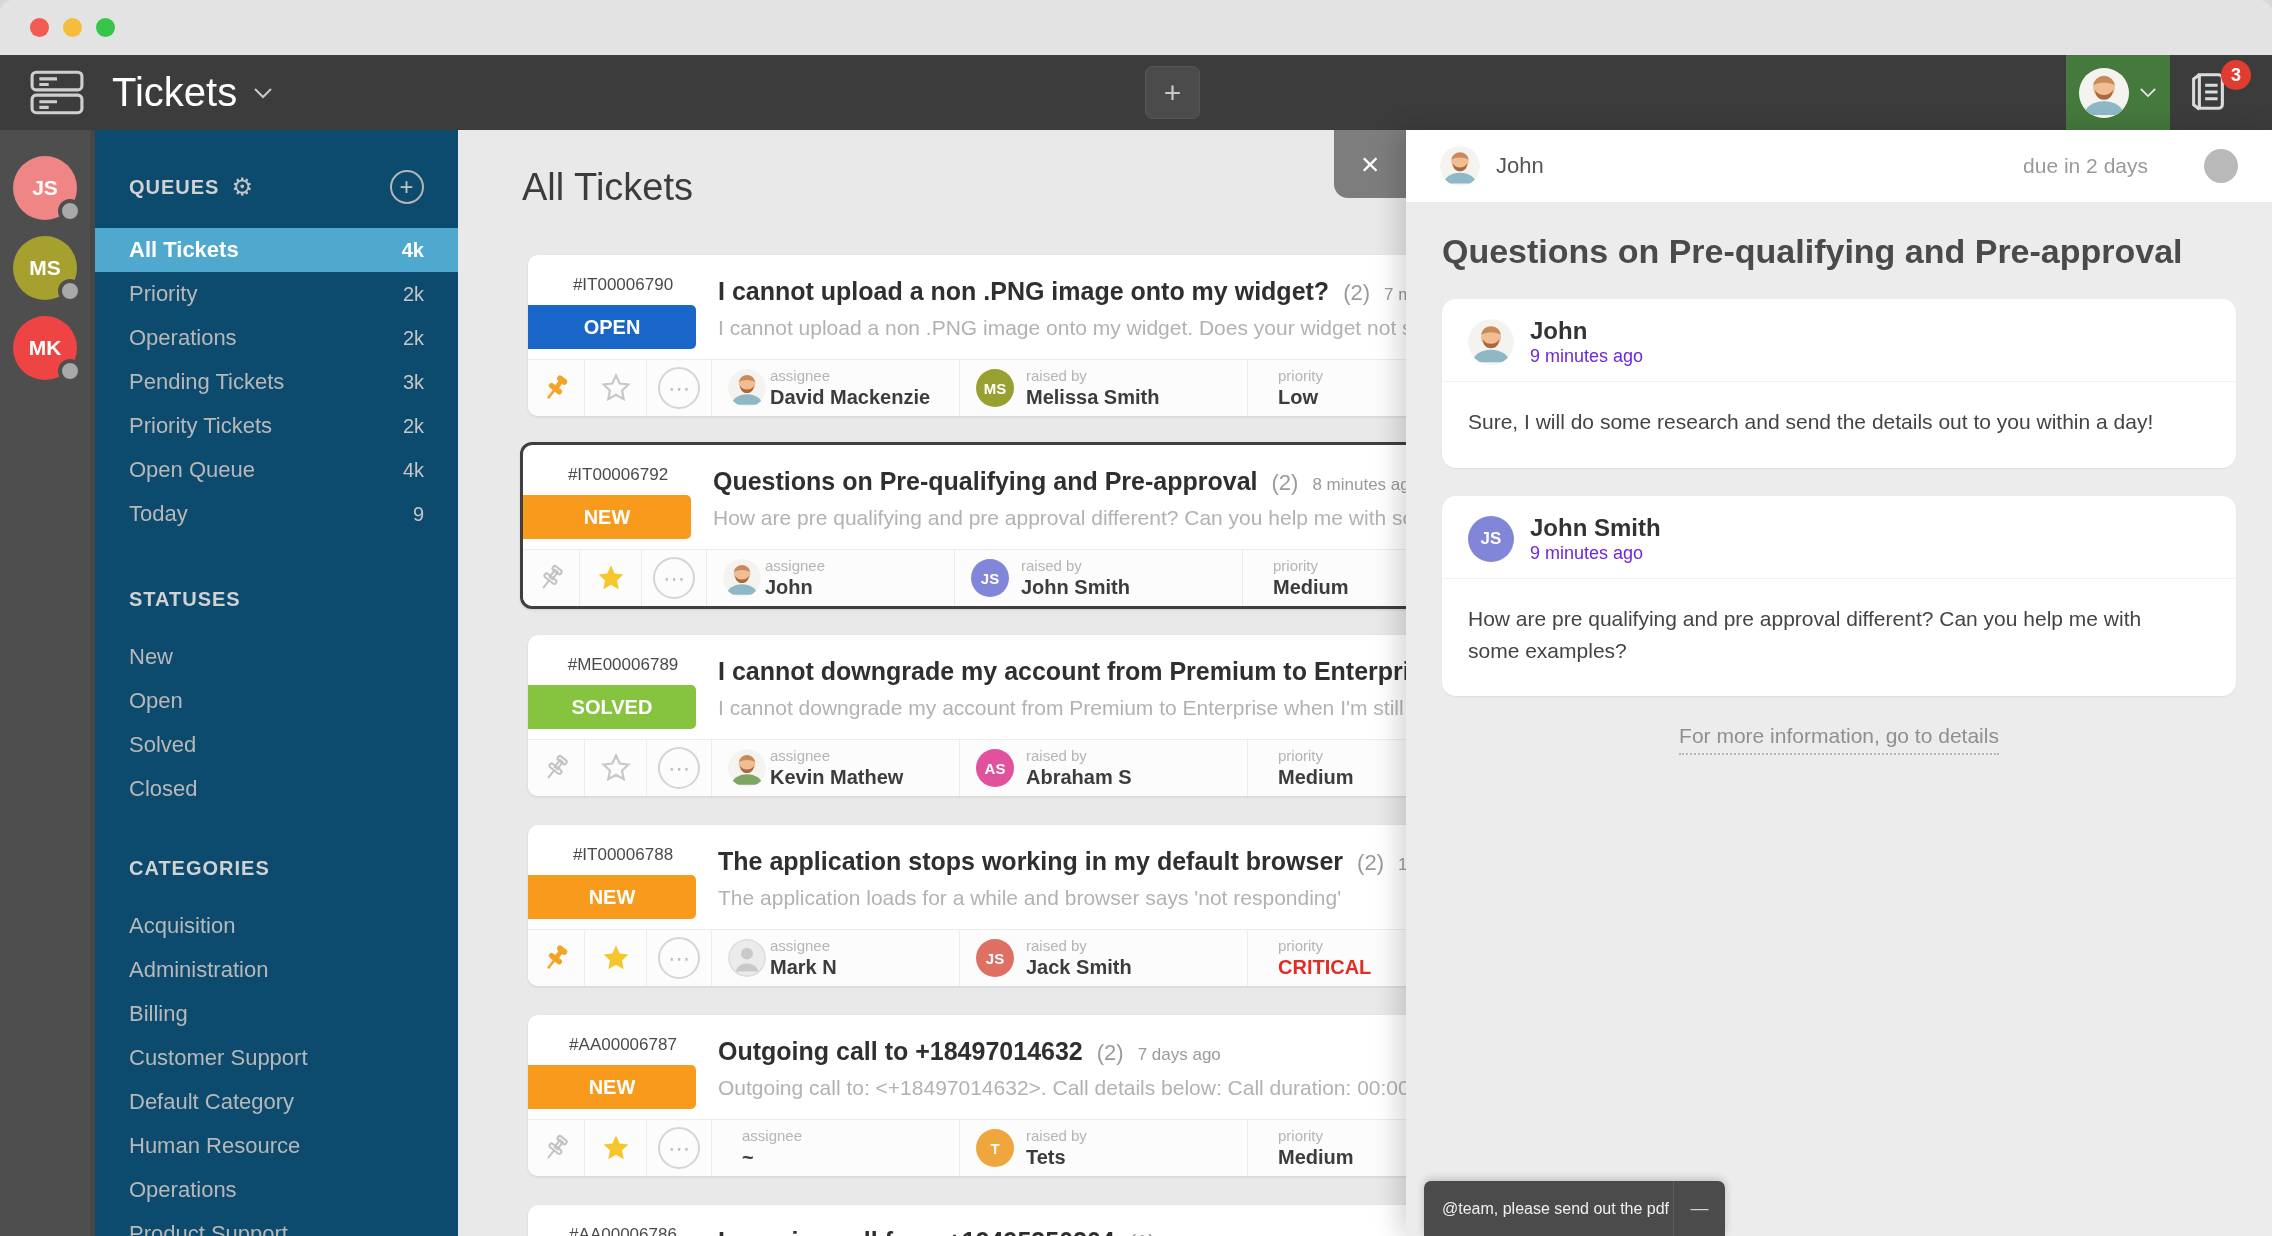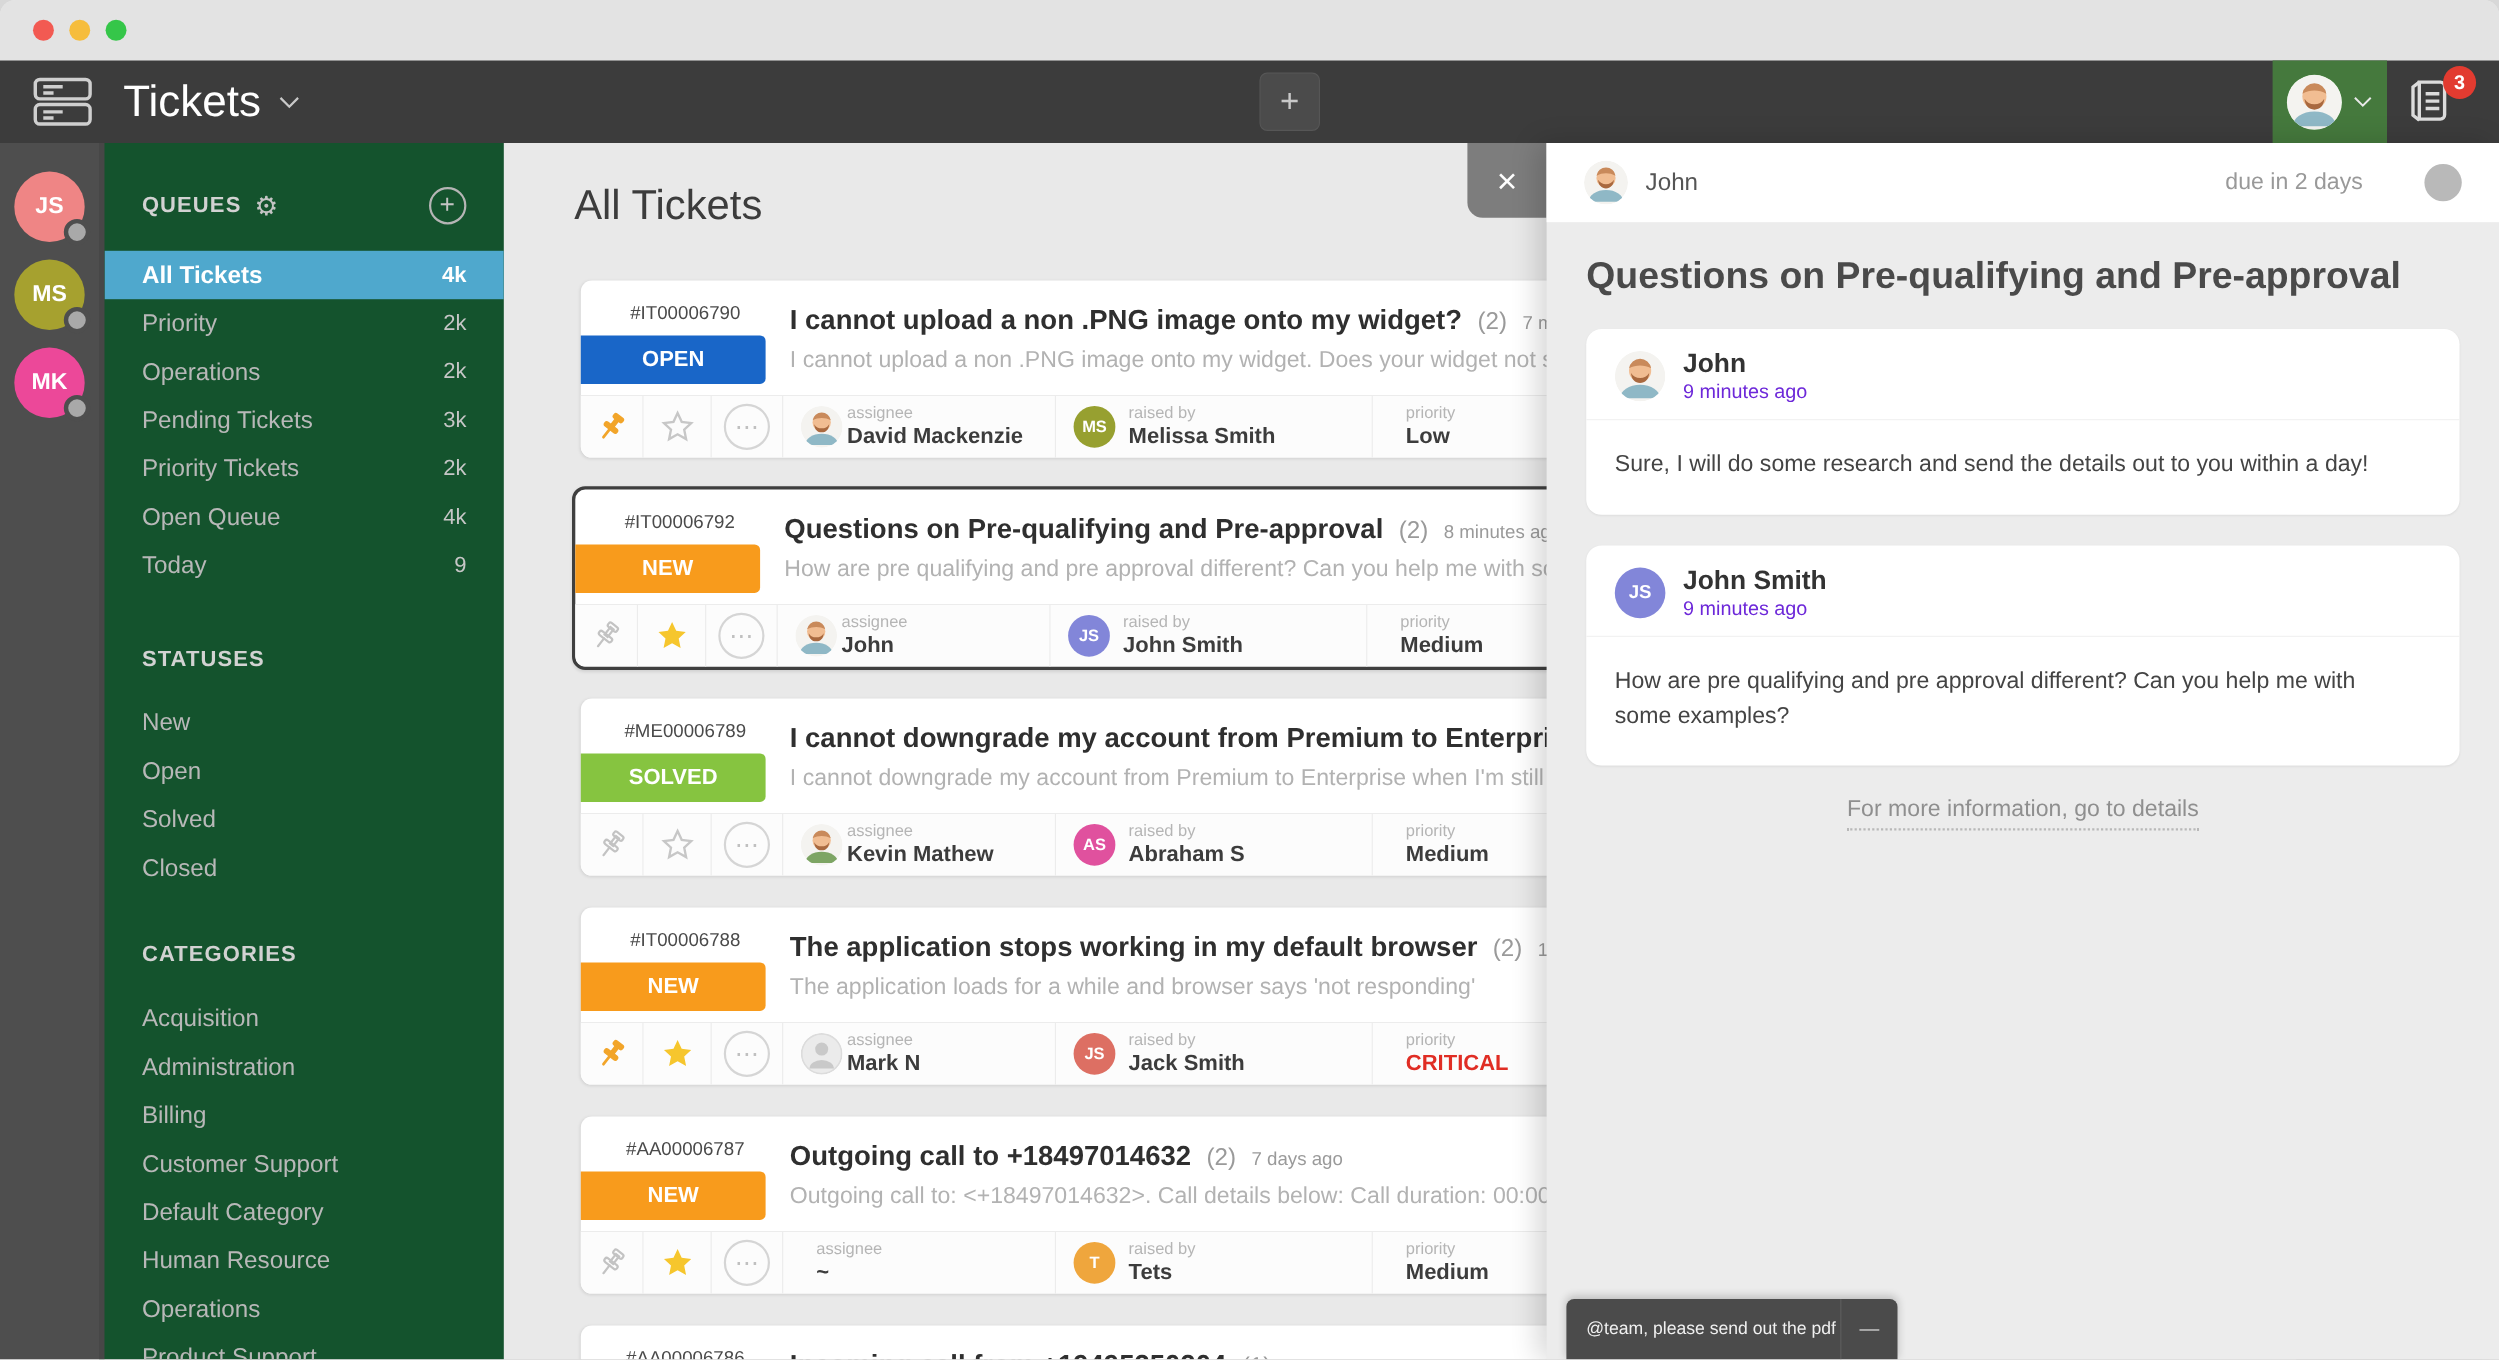--- a/index.html
+++ b/index.html
@@ -39,21 +39,21 @@
   .bodyrow { display:flex; height:1106px; }
 
   .rail { width:90px; background:#4e4e4e; display:flex; flex-direction:column;
           align-items:center; padding-top:26px; gap:16px; flex-shrink:0; }
   .railav { position:relative; width:64px; height:64px; border-radius:50%;
             color:#fff; font-size:21px; font-weight:bold;
             display:flex; align-items:center; justify-content:center; }
   .raildot { position:absolute; right:-5px; bottom:-3px; width:24px; height:24px;
              border-radius:50%; background:#a9a9a9; border:4px solid #4e4e4e; }
 
-  .sidebar { width:368px; background:#14532d; border-left:5px solid #474747;
+  .sidebar { width:368px; background:#0c4a6e; border-left:5px solid #474747;
              padding-top:40px; flex-shrink:0; overflow:hidden; }
   .sechead { display:flex; align-items:center; padding:0 34px; color:#d2d2d2;
              font-size:20px; font-weight:bold; letter-spacing:1px; }
   .sechead .gear { margin-left:12px; font-size:24px; font-weight:normal; color:#c4c4c4;
                    font-family:"DejaVu Sans",sans-serif; }
   .addqueue { margin-left:auto; width:34px; height:34px; border:2px solid #b5b5b5; border-radius:50%;
               color:#c4c4c4; font-size:24px; font-weight:normal; line-height:30px; text-align:center; }
   .navlist { margin-top:24px; }
   .navitem { height:44px; padding:0 34px; display:flex; align-items:center;
              justify-content:space-between; color:#b8b8b8; font-size:22px; }
@@ -204,21 +204,21 @@
 
     <div class="rail">
       <span class="railav" style="background:#ef8585">
         <span>JS</span>
         <span class="raildot"></span>
       </span>
       <span class="railav" style="background:#a6a12f">
         <span>MS</span>
         <span class="raildot"></span>
       </span>
-      <span class="railav" style="background:#ec4899">
+      <span class="railav" style="background:#ef4444">
         <span>MK</span>
         <span class="raildot"></span>
       </span>
     </div>
 
     <div class="sidebar">
       <div class="sechead">
         <span>QUEUES</span>
         <span class="gear">⚙</span>
         <span class="addqueue">+</span>

